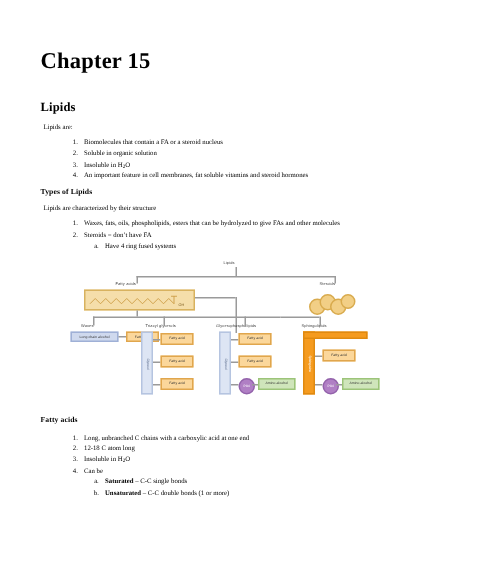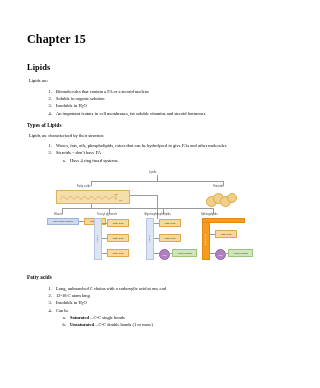--- a/index.html
+++ b/index.html
@@ -18,21 +18,21 @@
     position: relative;
     width: 300px;
     height: 388px;
     background: #ffffff;
     box-sizing: border-box;
     padding: 33px 22px 0 27px;
   }
 
   
   .h-chapter {
-    font-size: 12px;
+    font-size: 15px;
     font-weight: bold;
     letter-spacing: 0.15px;
     margin: 0 0 17px 0;
     line-height: 1.1;
   }
   .h-section {
     font-size: 8.4px;
     font-weight: bold;
     letter-spacing: 0.1px;
     margin: 0 0 6px 0;

